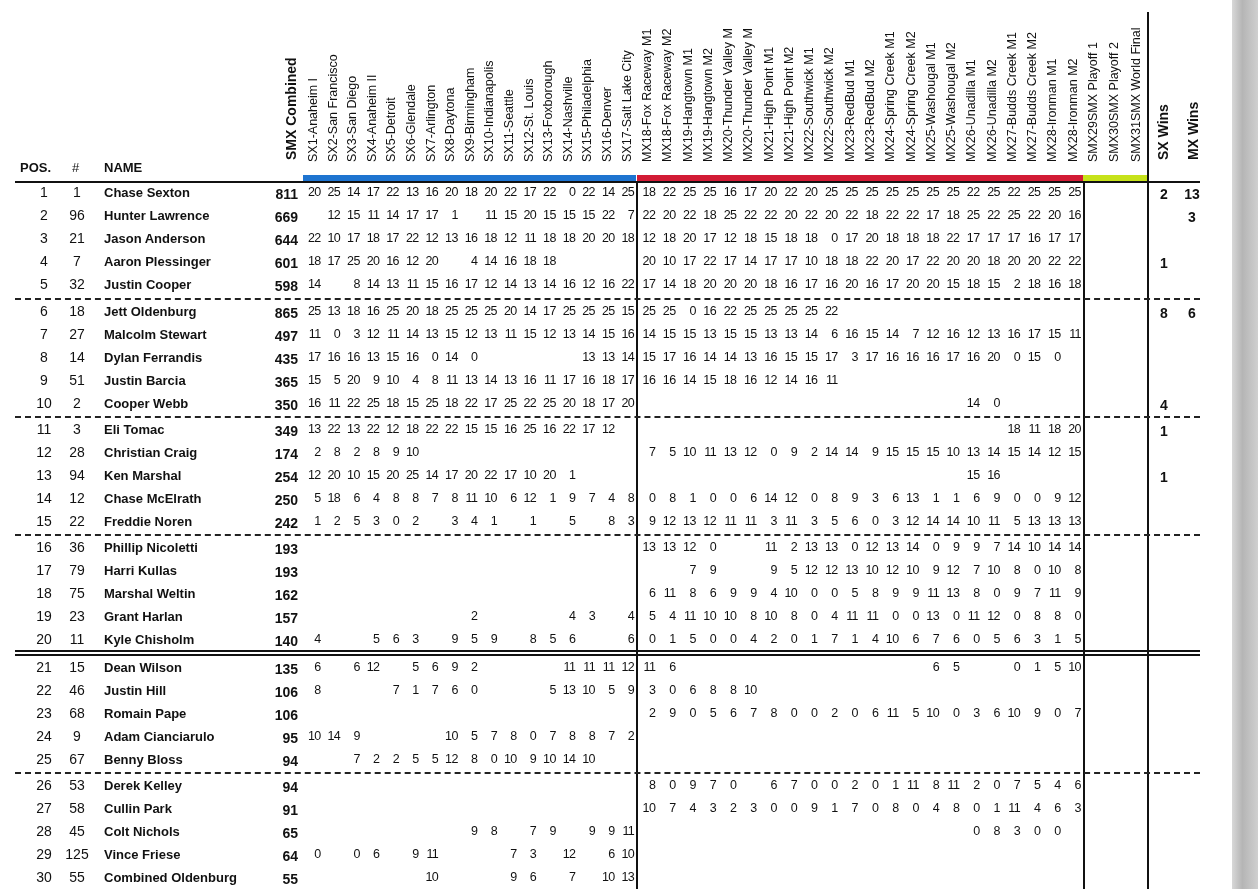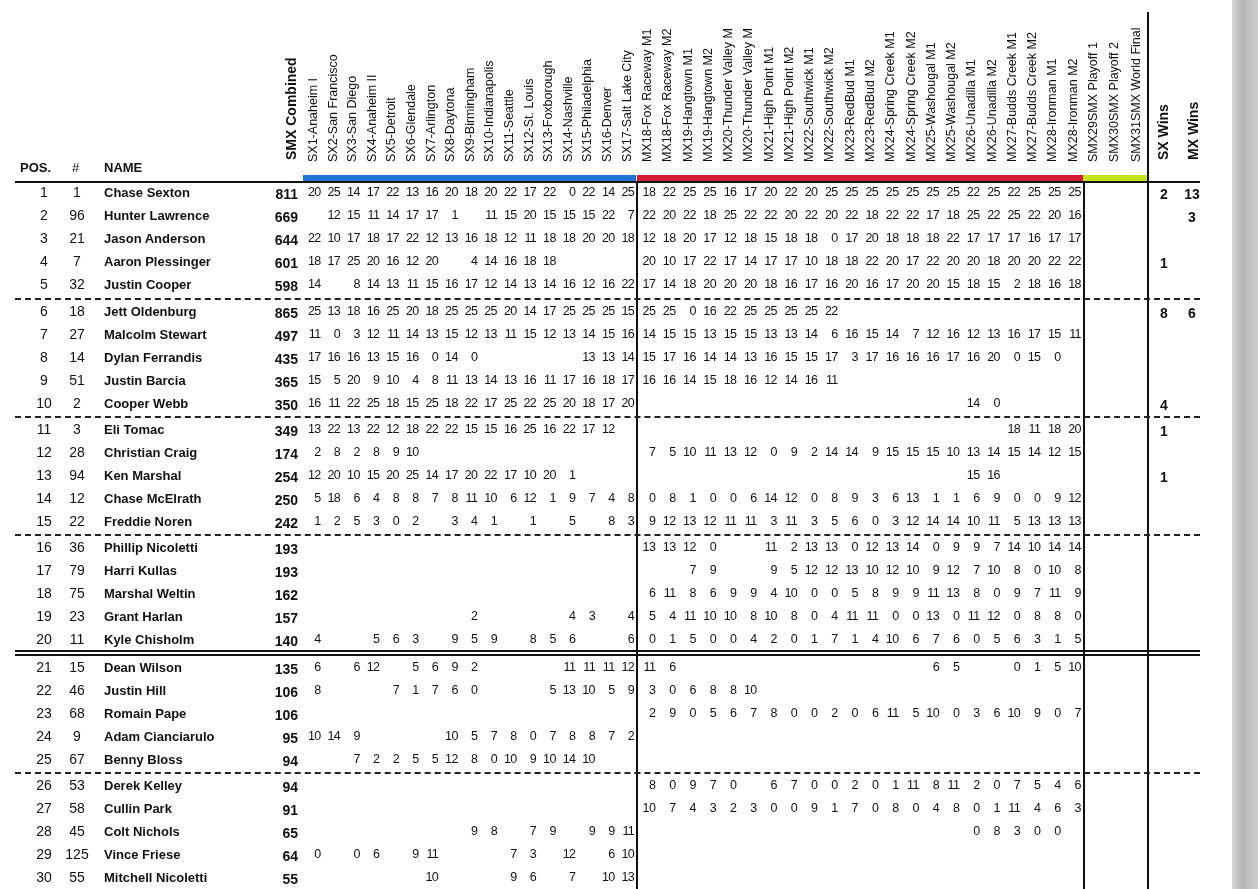--- a/index.html
+++ b/index.html
@@ -1532,21 +1532,21 @@
         <div class="cell" style="left: 999.86px; width: 20.27px;"></div>
         <div class="cell" style="left: 1020.13px; width: 20.27px;"></div>
         <div class="cell" style="left: 1040.4px; width: 20.27px;"></div>
         <div class="cell" style="left: 1060.67px; width: 20.27px;"></div>
         <div class="win" style="left: 1153px;"></div>
         <div class="win" style="left: 1181px;"></div>
       </div>
       <div class="row" style="top: 866px;">
         <div class="c pos">30</div>
         <div class="c num">55</div>
-        <div class="c name">Mitchell Nicoletti</div>
+        <div class="c name">Combined Oldenburg</div>
         <div class="c tot">55</div>
         <div class="cell" style="left: 301px; width: 19.6px;"></div>
         <div class="cell" style="left: 320.6px; width: 19.6px;"></div>
         <div class="cell" style="left: 340.2px; width: 19.6px;"></div>
         <div class="cell" style="left: 359.8px; width: 19.6px;"></div>
         <div class="cell" style="left: 379.4px; width: 19.6px;"></div>
         <div class="cell" style="left: 399px; width: 19.6px;"></div>
         <div class="cell" style="left: 418.6px; width: 19.6px;">10</div>
         <div class="cell" style="left: 438.2px; width: 19.6px;"></div>
         <div class="cell" style="left: 457.8px; width: 19.6px;"></div>

